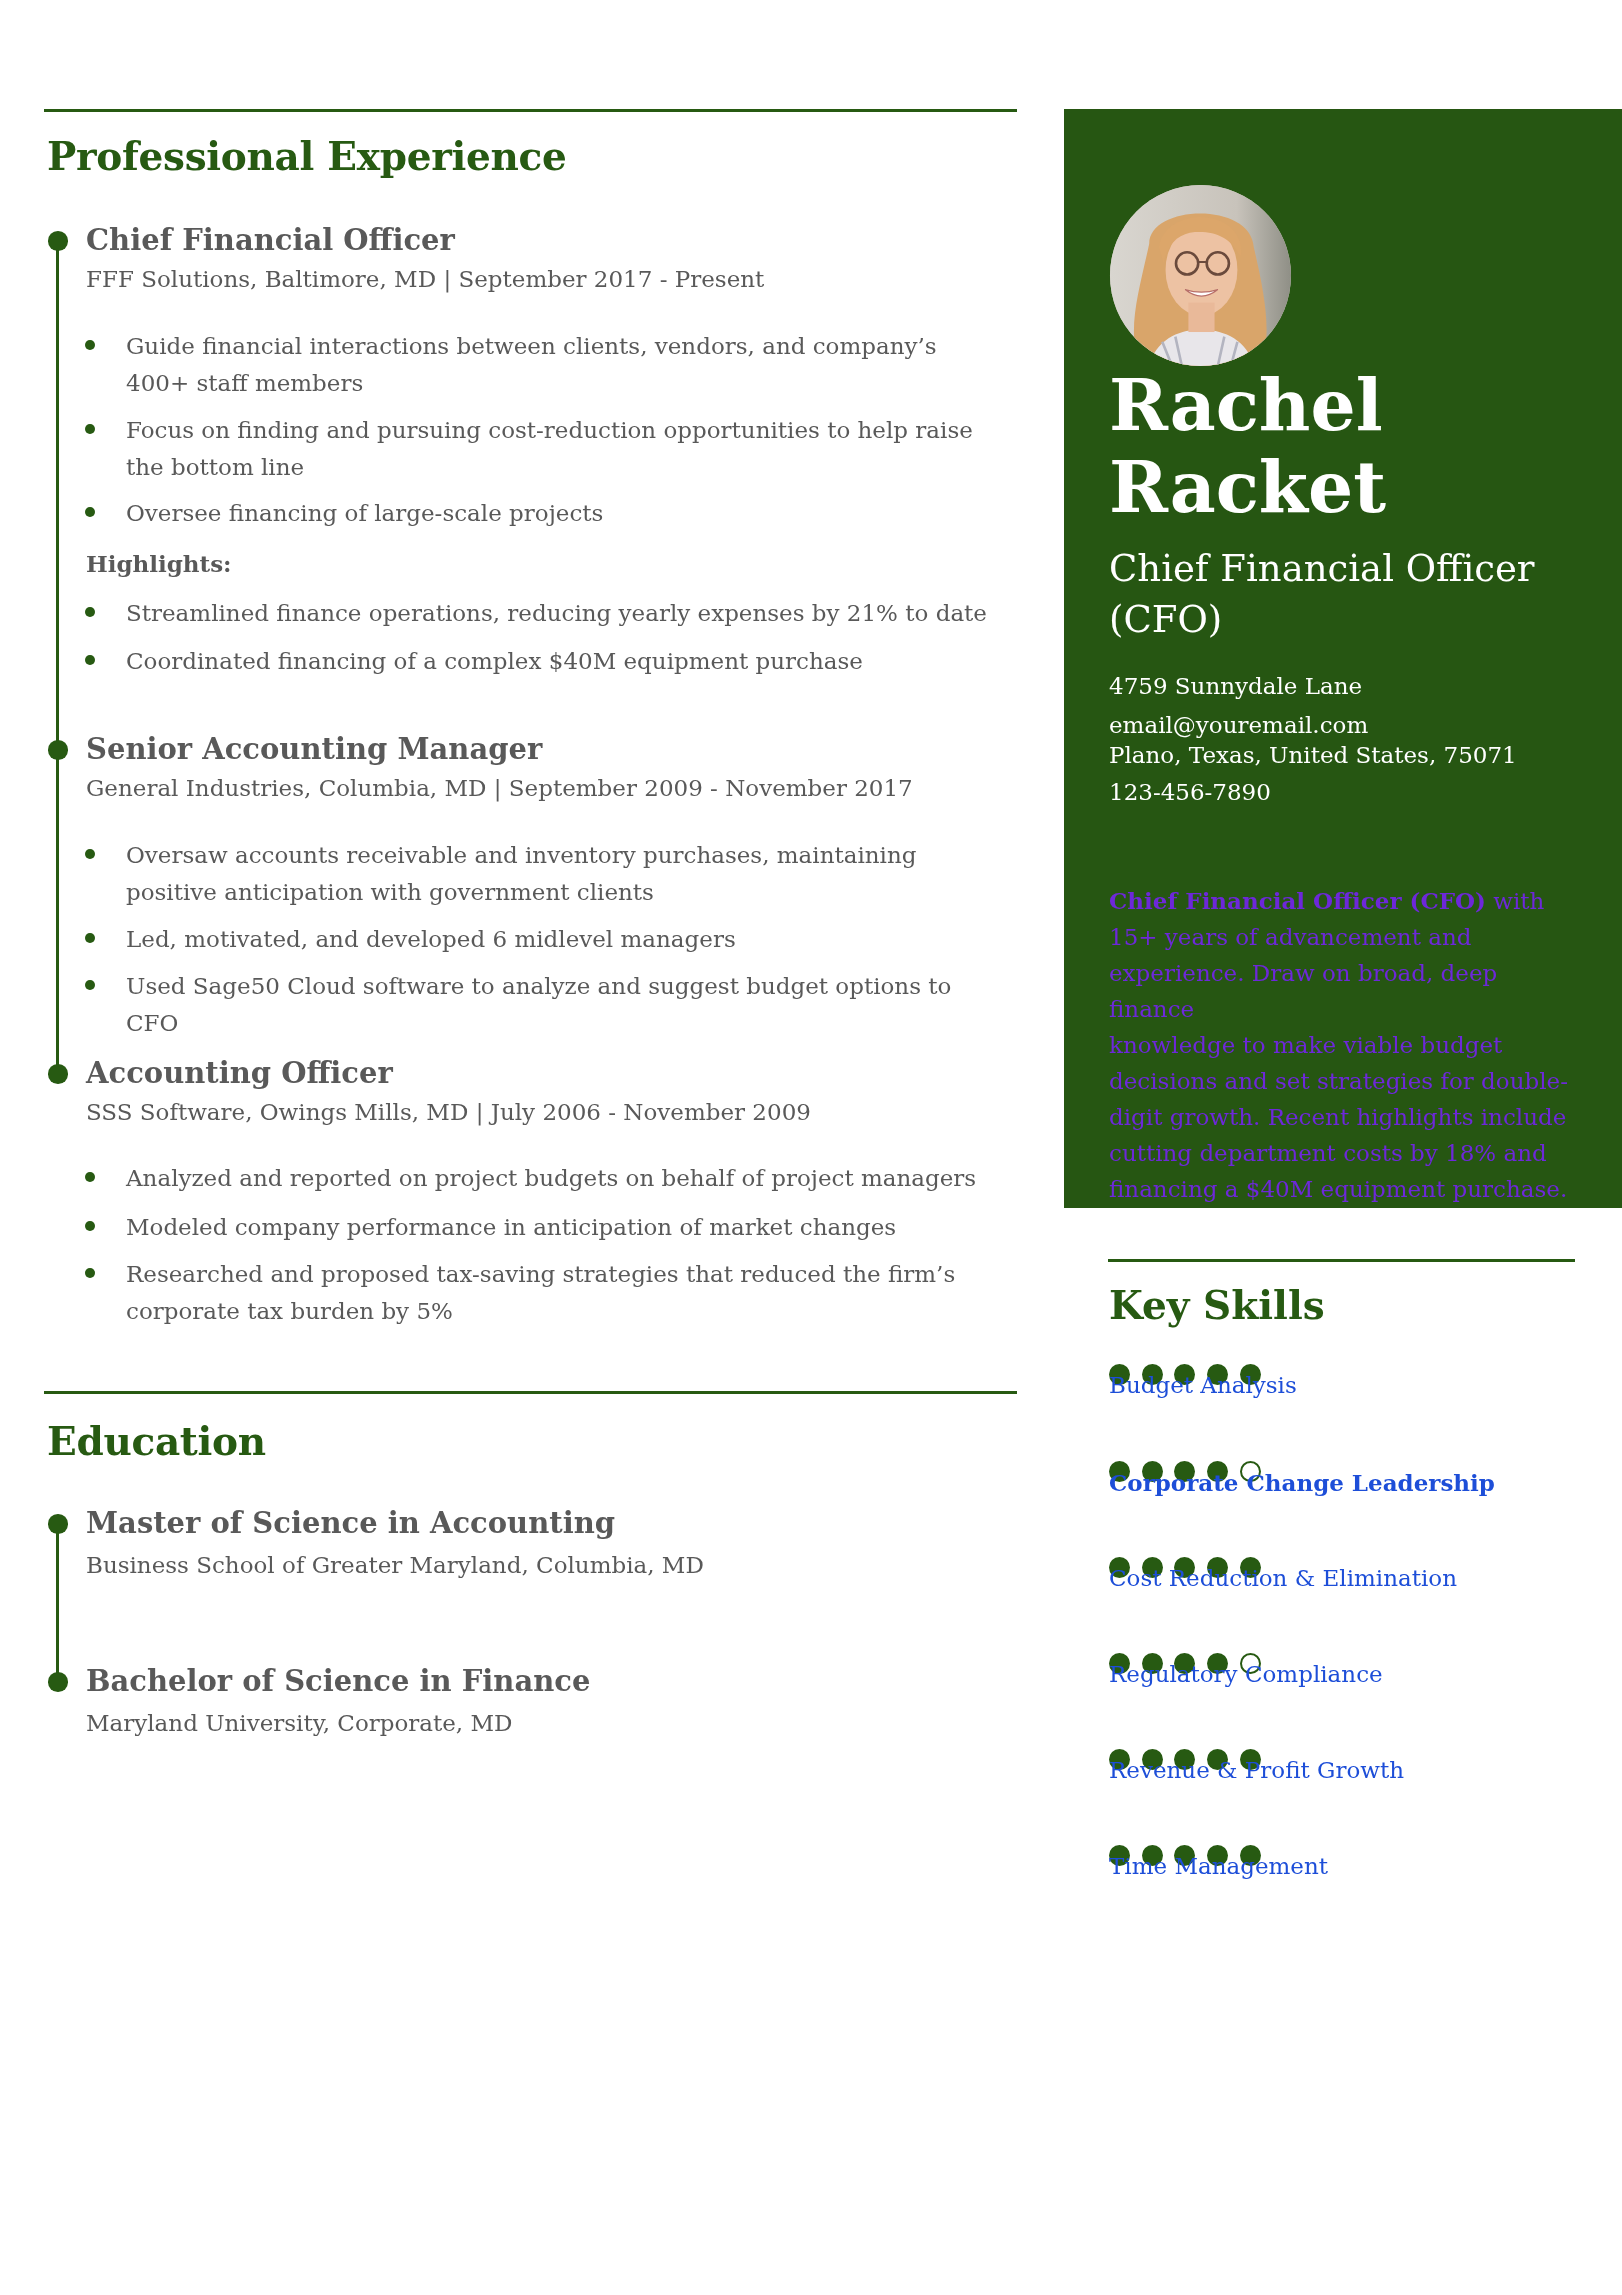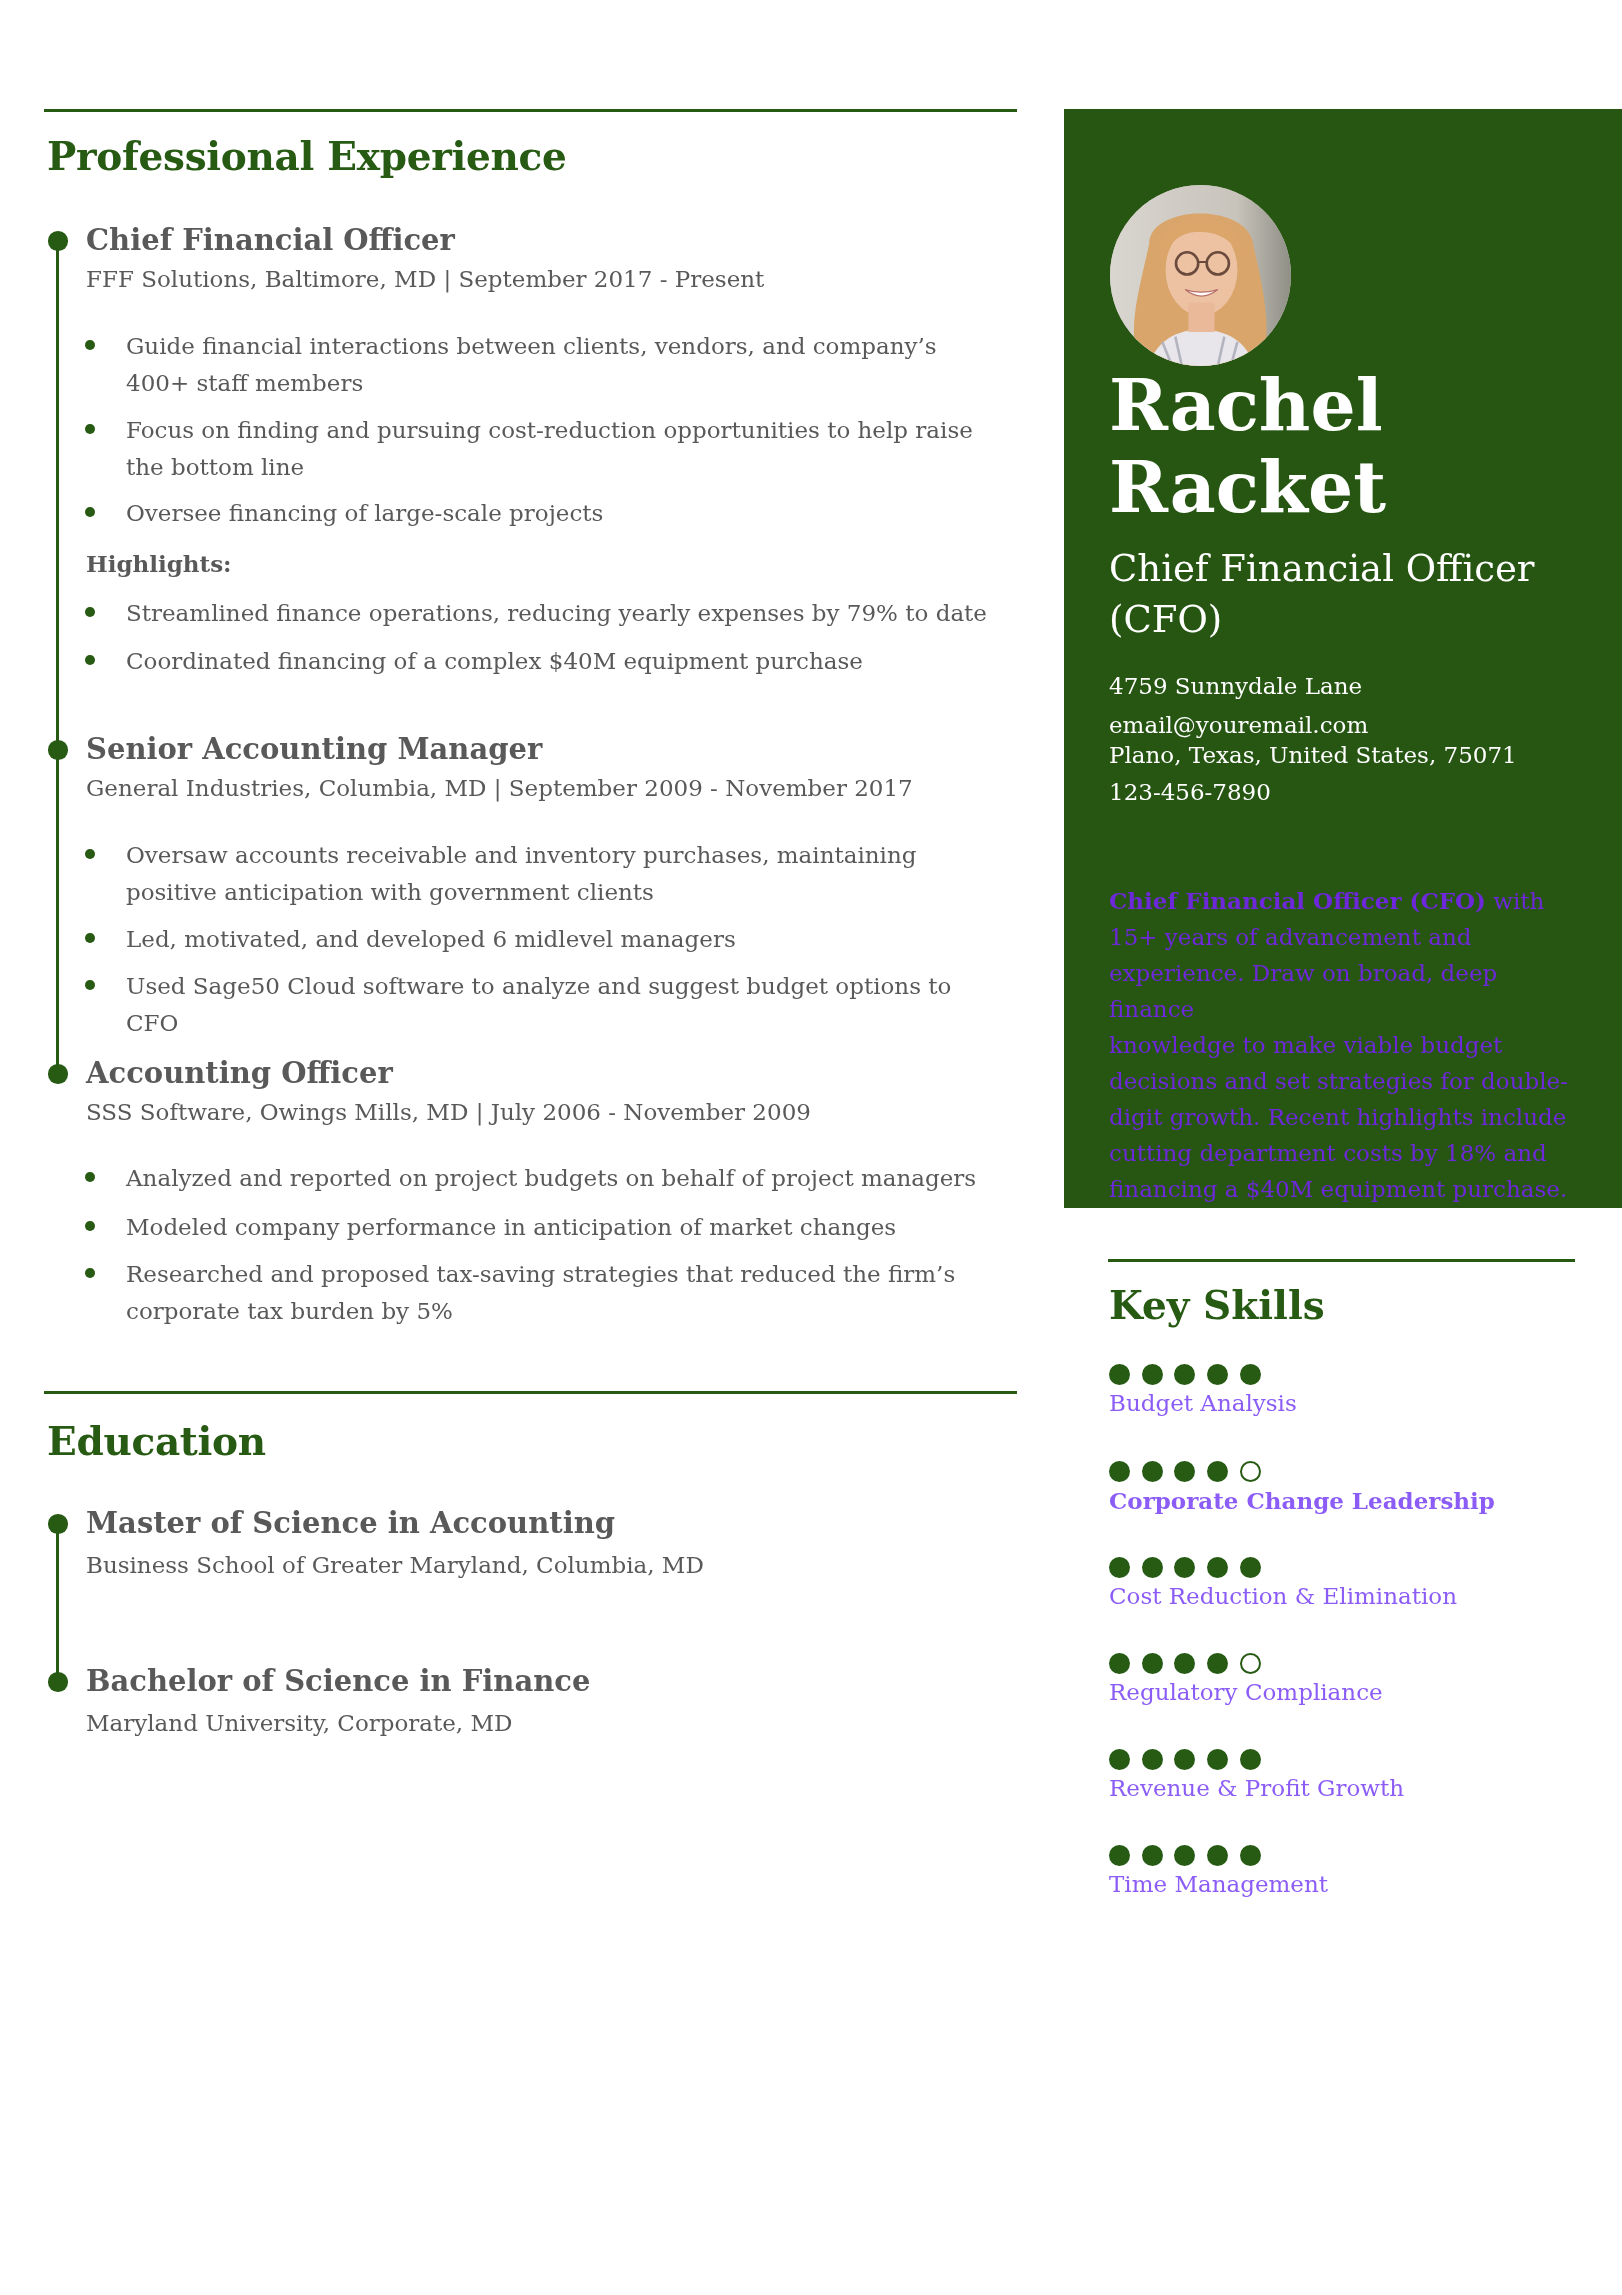--- a/index.html
+++ b/index.html
@@ -21,21 +21,21 @@
   .ptitle { position:absolute; left:1109px; font-size:37px; color:#ffffff; line-height:1; white-space:nowrap; }
   .contact { position:absolute; left:1109px; font-size:23px; color:#ffffff; line-height:35px; }
   .summary { position:absolute; left:1109px; top:883px; width:478px; font-size:23px; color:#6d28d9; line-height:36px; white-space:pre-line; }
   .summary b { font-weight:bold; }
   .skills-title { position:absolute; left:1109px; font-size:39px; font-weight:bold; color:#275a12; line-height:1; white-space:nowrap; }
   .skill { position:absolute; left:1109px; width:458px; height:79px; }
   .skill .dots { position:absolute; left:0; top:0; height:21px; }
   .skill .sd { position:absolute; top:0; width:21px; height:21px; border-radius:50%; box-sizing:border-box; }
   .skill .sd.on { background:#275a12; }
   .skill .sd.off { background:#ffffff; border:2.6px solid #275a12; }
-  .skill .label { position:absolute; left:0; top:26px; font-size:23px; color:#8b5cf6; line-height:1.2; white-space:nowrap; }
+  .skill .label { position:absolute; left:0; top:8px; font-size:23px; color:#1d4ed8; line-height:1.2; white-space:nowrap; }
 </style>
 </head>
 <body>
 
 <div class="rule" style="left:44px; top:109px; width:973px;"></div>
 <div class="section-title" style="top:137px;">Professional Experience</div>
 
 <div class="timeline-line" style="left:56px; top:241px; height:833px;"></div>
 
 <div class="tl-dot" style="left:48px; top:231px;"></div>
@@ -52,21 +52,21 @@
 </div>
 <div class="bullet" style="top:495px;">
   <span class="dot"></span>
   <span class="txt">Oversee financing of large-scale projects</span>
 </div>
 
 <div class="highlights-label" style="top:552px;">Highlights:</div>
 
 <div class="bullet" style="top:595px;">
   <span class="dot"></span>
-  <span class="txt">Streamlined finance operations, reducing yearly expenses by 79% to date</span>
+  <span class="txt">Streamlined finance operations, reducing yearly expenses by 21% to date</span>
 </div>
 <div class="bullet" style="top:643px;">
   <span class="dot"></span>
   <span class="txt">Coordinated financing of a complex $40M equipment purchase</span>
 </div>
 
 <div class="tl-dot" style="left:48px; top:740px;"></div>
 <div class="job-title" style="top:735px;">Senior Accounting Manager</div>
 <div class="job-sub" style="top:777px;">General Industries, Columbia, MD | September 2009 - November 2017</div>
 

